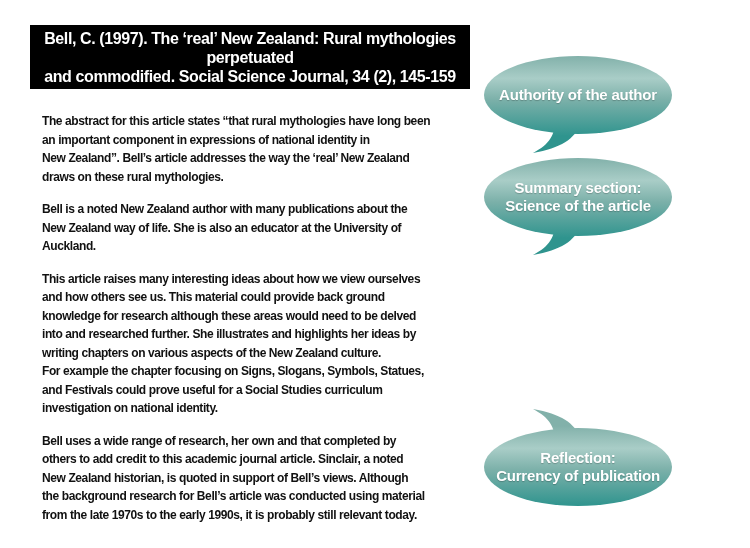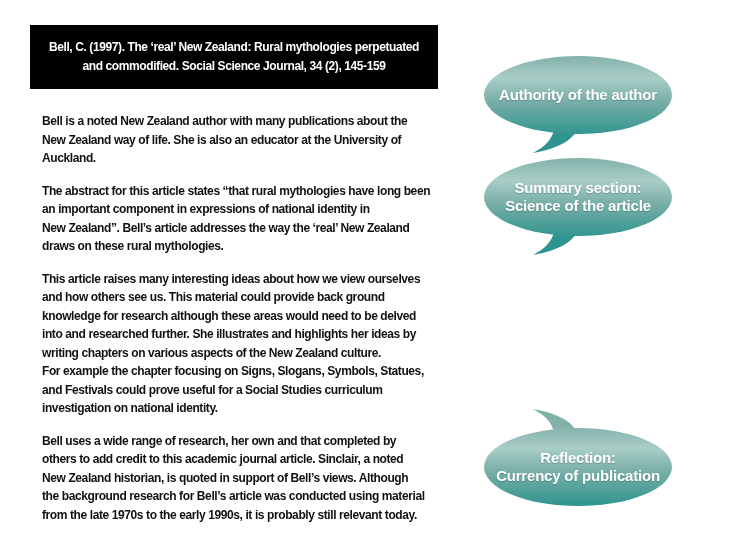--- a/index.html
+++ b/index.html
@@ -8,28 +8,28 @@
     position: relative;
     width: 750px;
     height: 548px;
     background: #ffffff;
     overflow: hidden;
     font-family: "Liberation Sans", "DejaVu Sans", sans-serif;
   }
   .citation-box {
     position: absolute;
     left: 30px; top: 25px;
-    width: 408px; height: 64px;
+    width: 440px; height: 64px;
     background: #000000;
     color: #ffffff;
     display: flex;
     align-items: center;
     justify-content: center;
     text-align: center;
-    font-size: 12px;
+    font-size: 16px;
     font-weight: bold;
     line-height: 19px;
     letter-spacing: -0.4px;
     white-space: pre-line;
   }
   .body-column {
     position: absolute;
     left: 42px; top: 112px;
     width: 470px;
     color: #111111;
@@ -78,27 +78,27 @@
 <body>
 
 <div class="stage">
 
   <div class="citation-box">
     <span>Bell, C. (1997). The ‘real’ New Zealand: Rural mythologies perpetuated
 and commodified. Social Science Journal, 34 (2), 145-159</span>
   </div>
 
   <div class="body-column">
-    <p>Bell is a noted New Zealand author with many publications about the
-New Zealand way of life. She is also an educator at the University of
-Auckland.</p>
     <p>The abstract for this article states “that rural mythologies have long been
 an important component in expressions of national identity in
 New Zealand”. Bell’s article addresses the way the ‘real’ New Zealand
 draws on these rural mythologies.</p>
+    <p>Bell is a noted New Zealand author with many publications about the
+New Zealand way of life. She is also an educator at the University of
+Auckland.</p>
     <p>This article raises many interesting ideas about how we view ourselves
 and how others see us. This material could provide back ground
 knowledge for research although these areas would need to be delved
 into and researched further. She illustrates and highlights her ideas by
 writing chapters on various aspects of the New Zealand culture.
 For example the chapter focusing on Signs, Slogans, Symbols, Statues,
 and Festivals could prove useful for a Social Studies curriculum
 investigation on national identity.</p>
     <p>Bell uses a wide range of research, her own and that completed by
 others to add credit to this academic journal article. Sinclair, a noted

